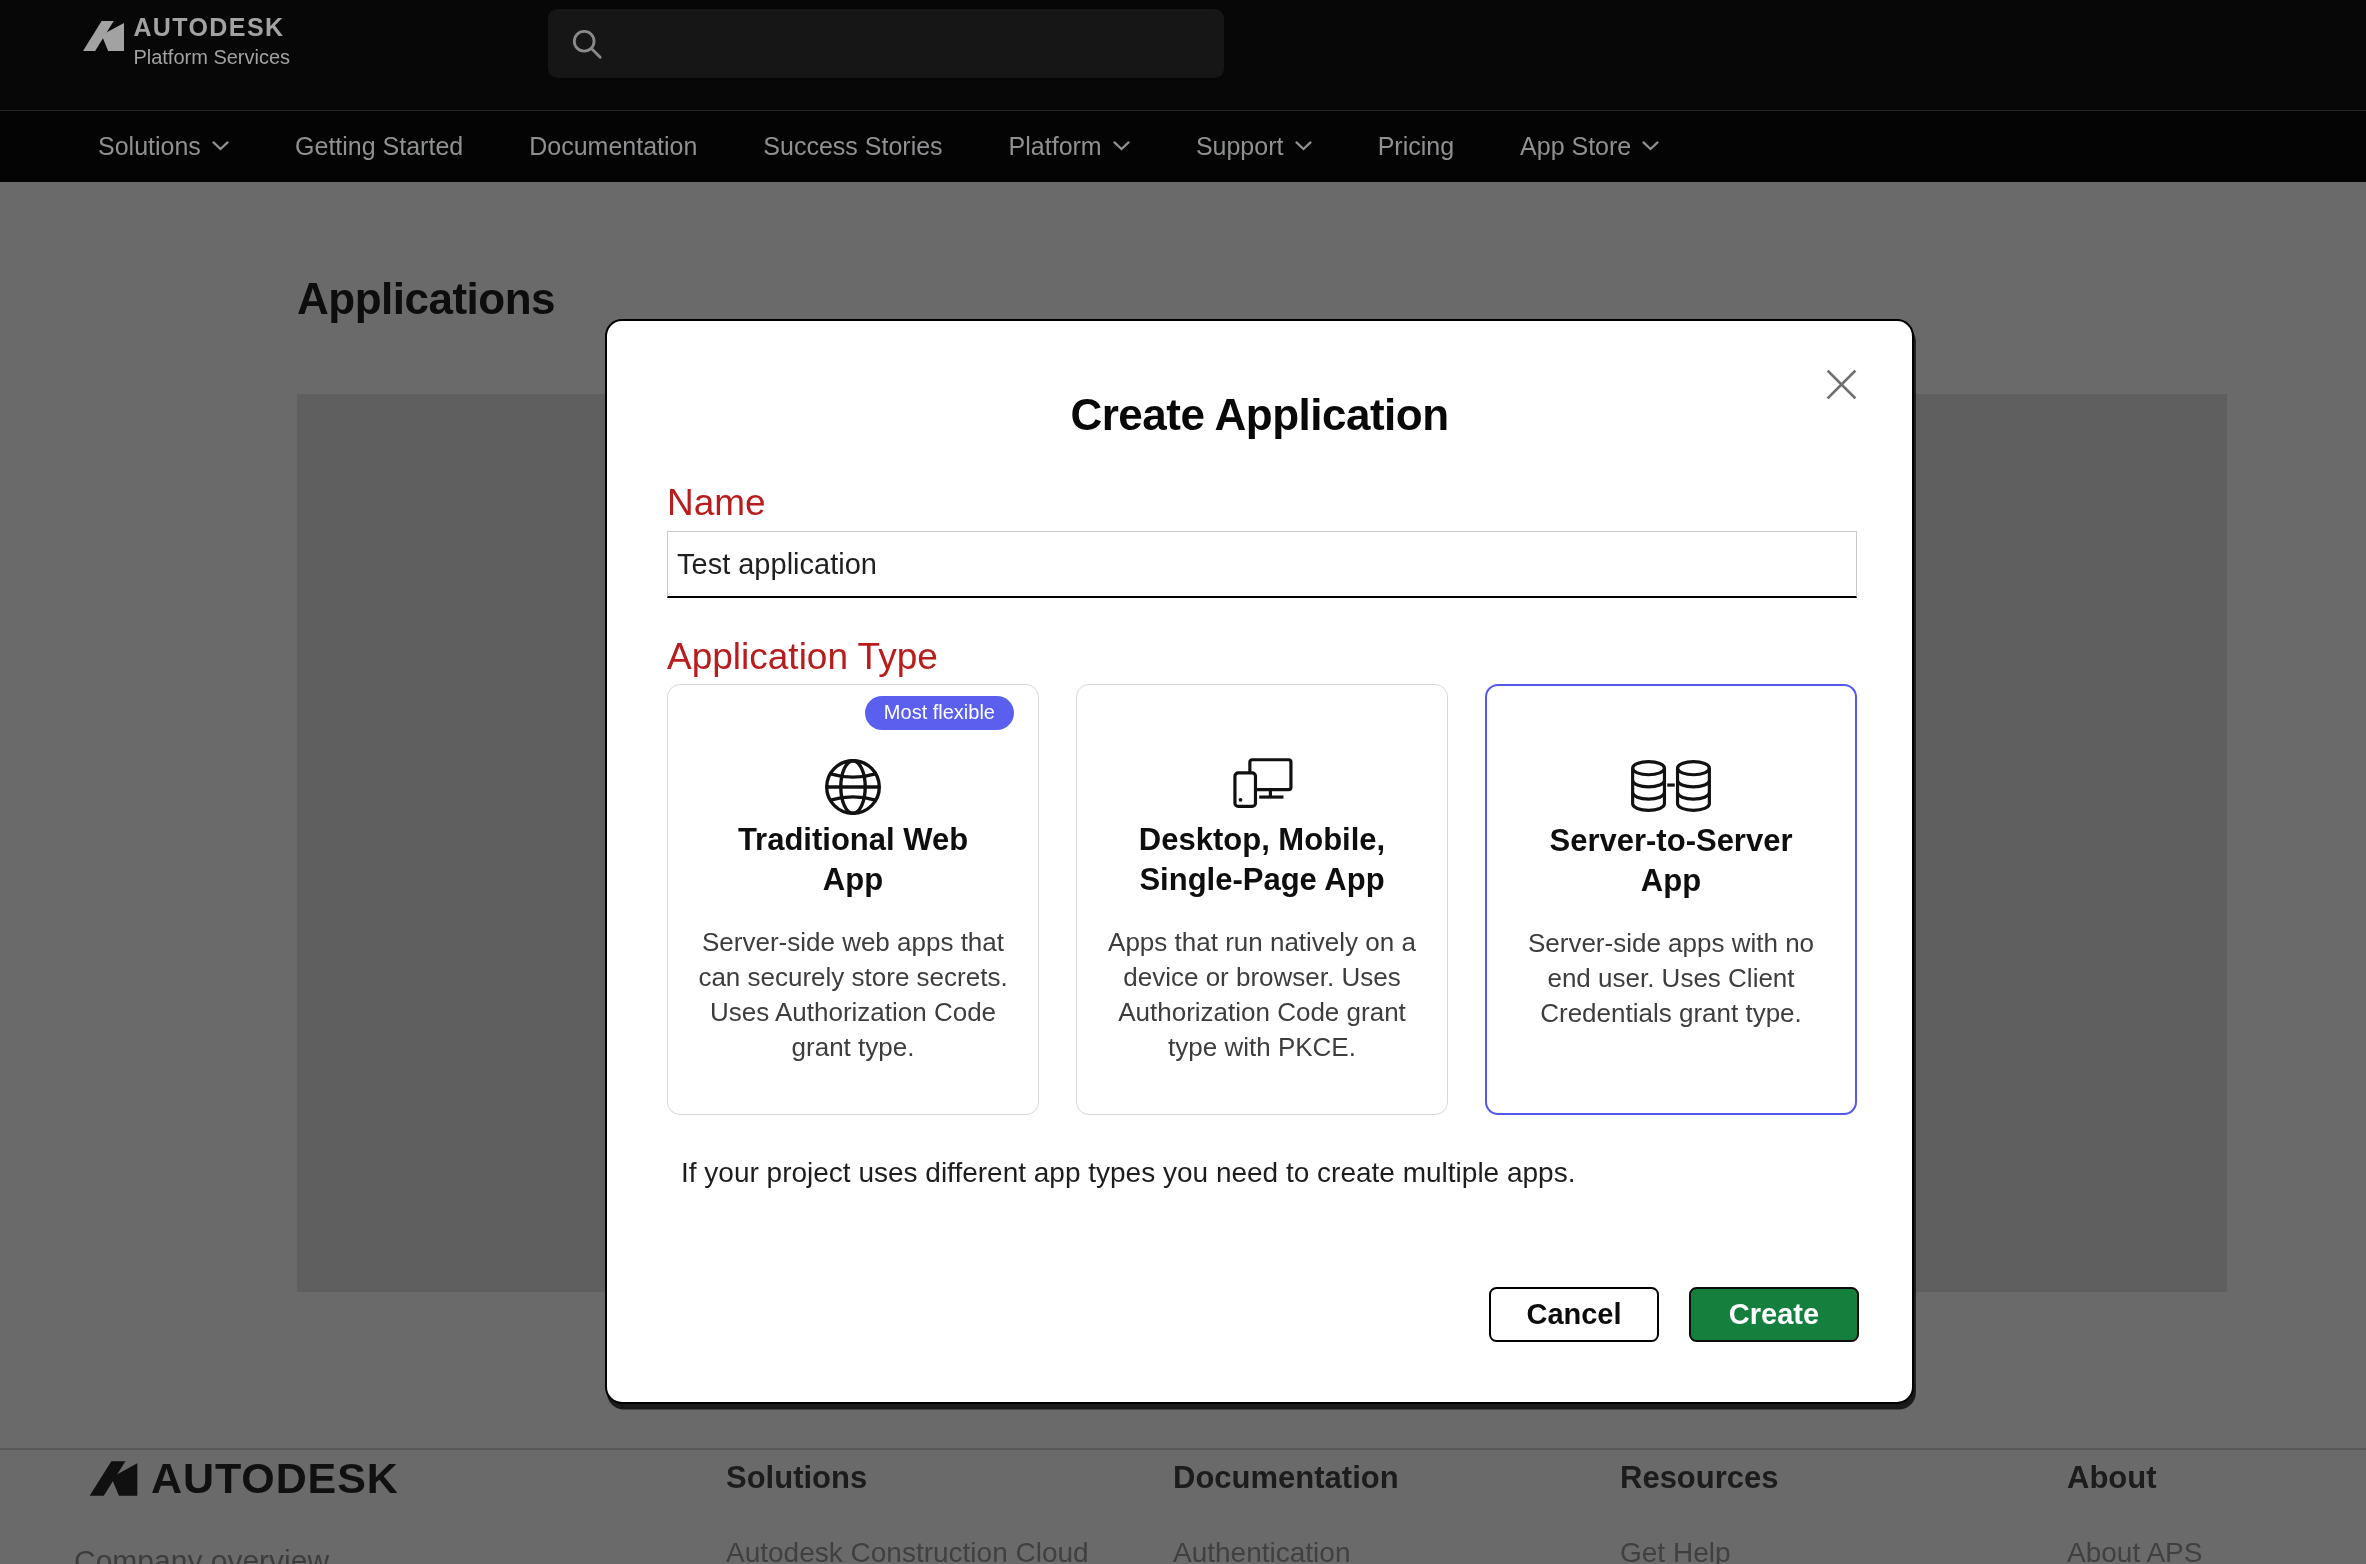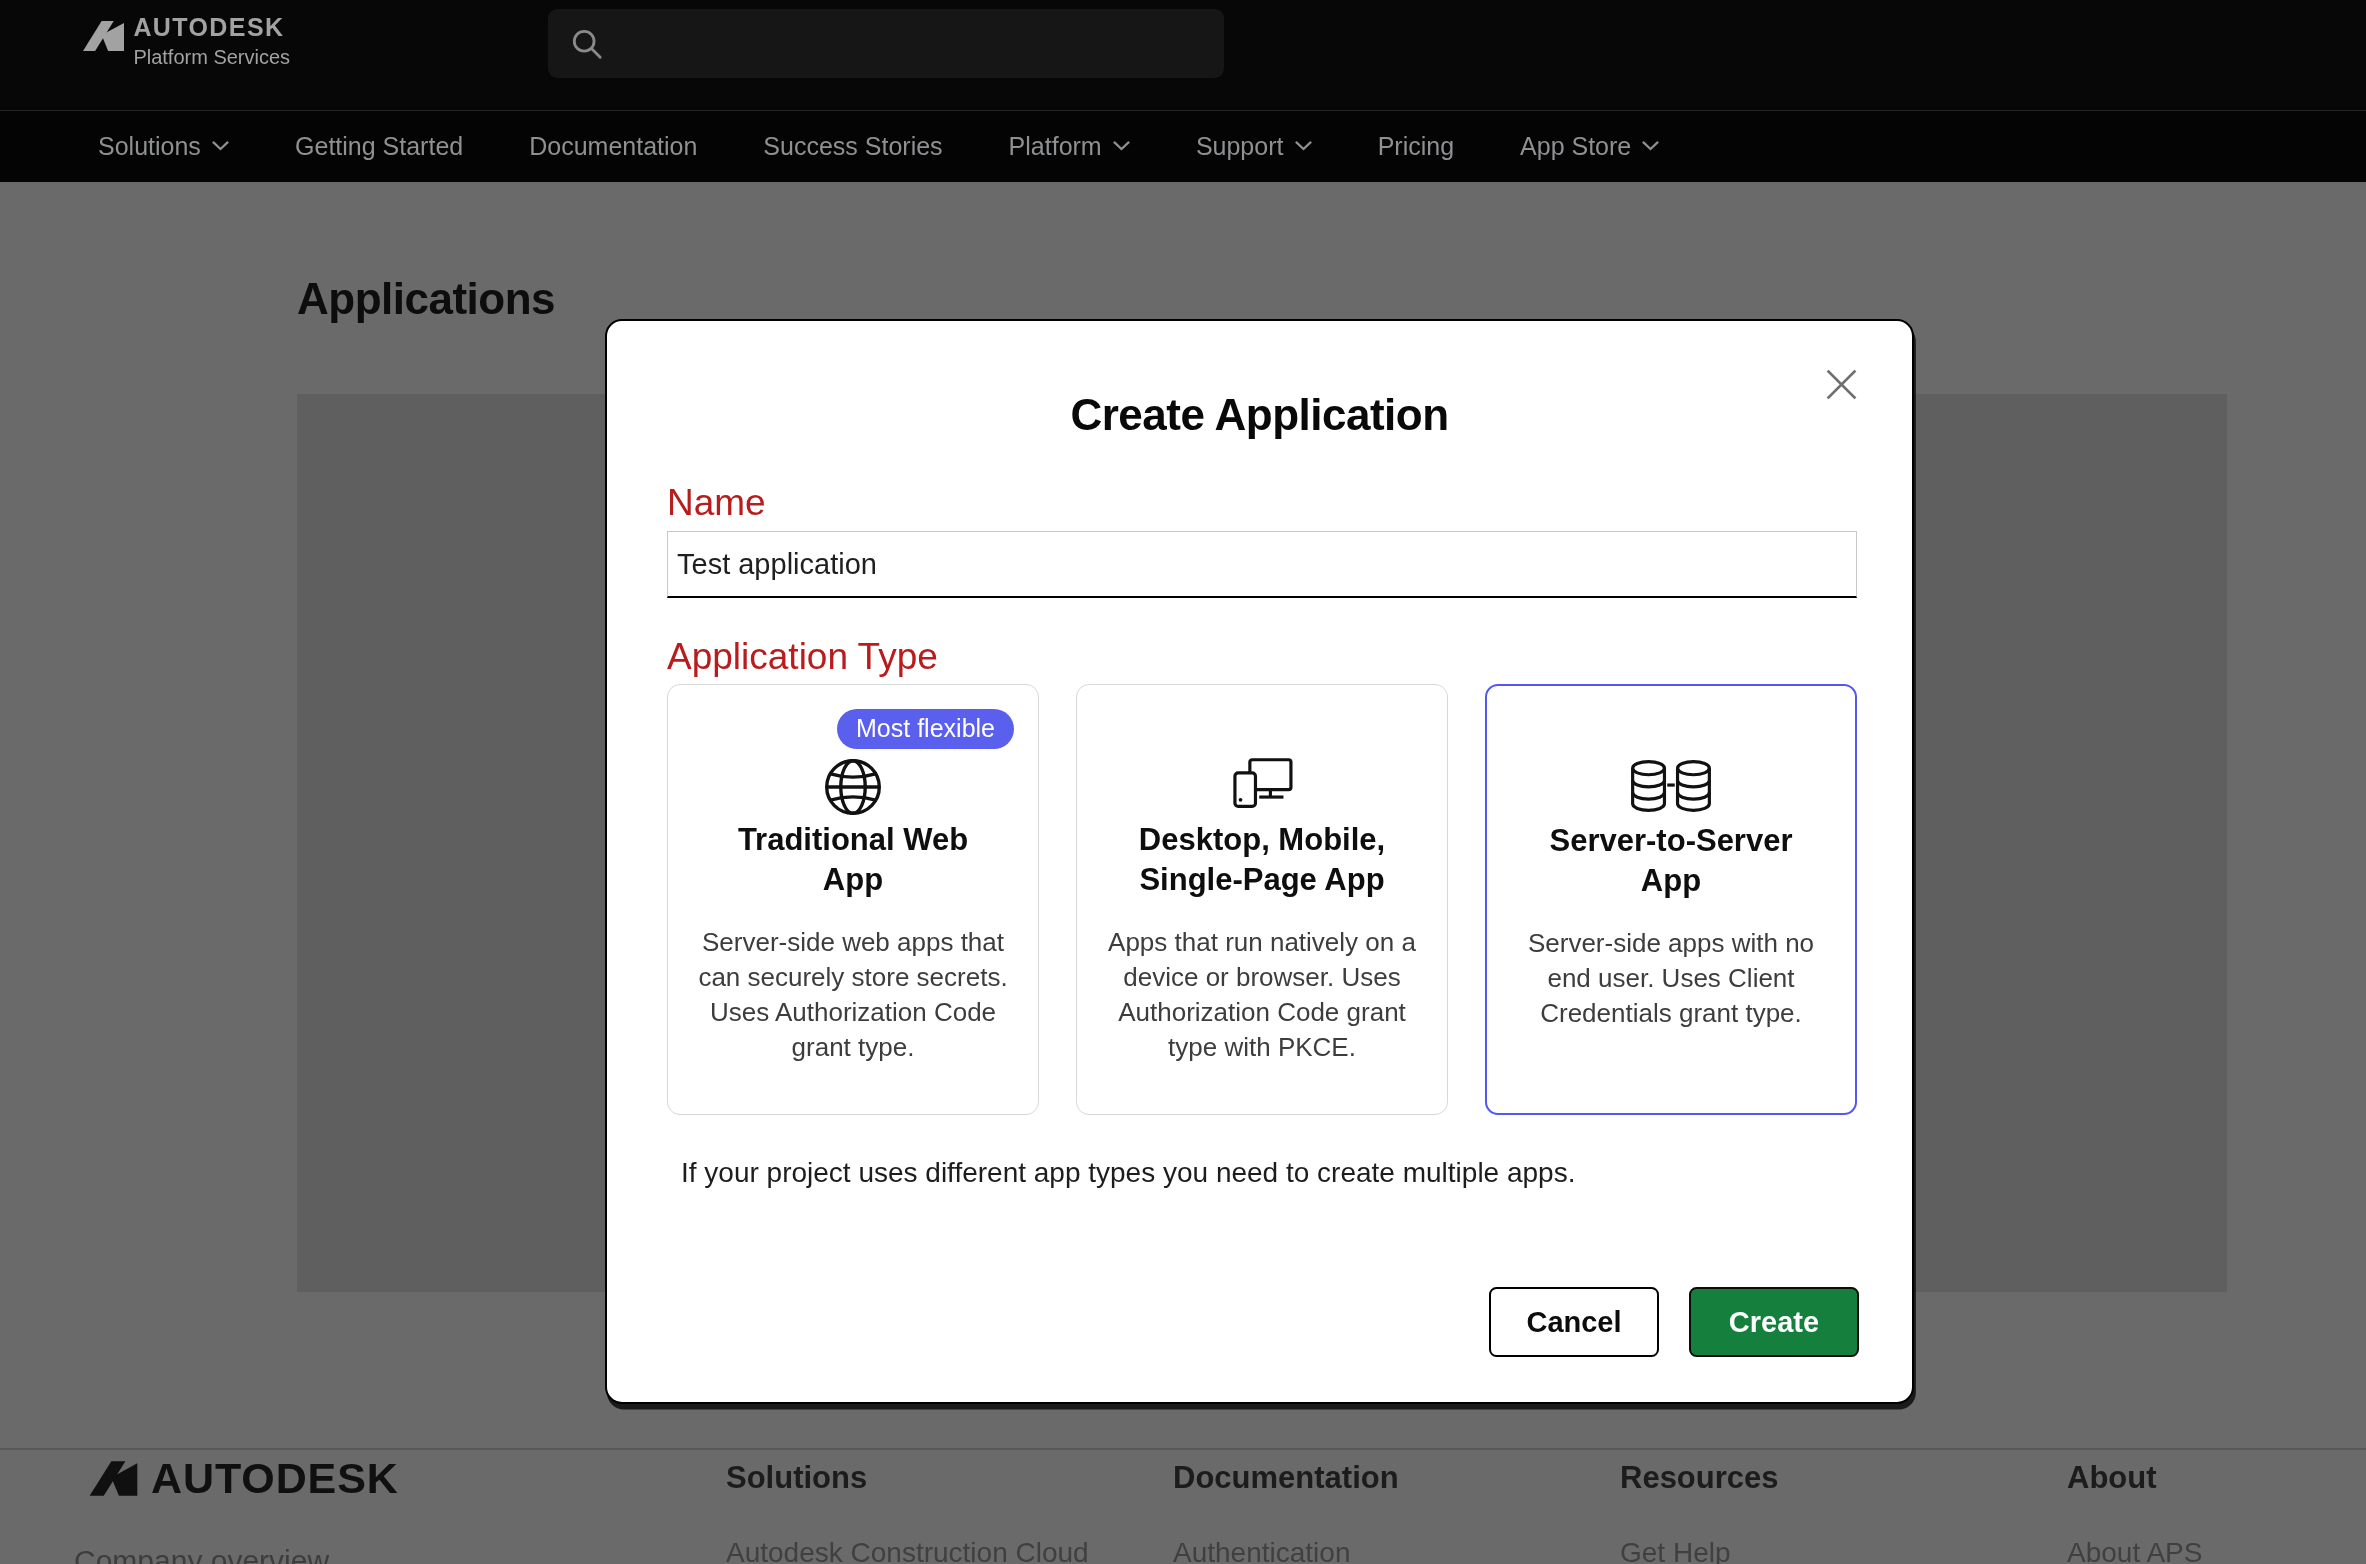--- a/index.html
+++ b/index.html
@@ -48,30 +48,30 @@
   .field-label{position:absolute;left:60px;font-size:37px;color:#b91c1c;}
   .lbl-name{top:161px;}
   .name-input{position:absolute;left:60px;top:210px;width:1190px;height:67px;box-sizing:border-box;
               border:0.9px solid #c9c9c9;border-bottom:2.8px solid #000;background:#fff;
               font-size:29px;color:#1f1f1f;padding:0 9px;outline:none;font-family:inherit;}
   .lbl-type{top:315px;}
   .cards{position:absolute;left:60px;top:363px;width:1190px;display:flex;gap:37px;}
   .card{position:relative;width:372px;height:431px;box-sizing:border-box;background:#fff;
         border:1.9px solid #d8d8d8;border-radius:13px;text-align:center;cursor:pointer;}
   .card.selected{border:2.8px solid #5458ee;}
-  .badge{position:absolute;top:24px;right:24px;background:#5b5fee;color:#fff;
-         font-size:25px;padding:4.7px 19px 6.6px;border-radius:936px;}
+  .badge{position:absolute;top:11px;right:24px;background:#5b5fee;color:#fff;
+         font-size:20px;padding:4.7px 19px 6.6px;border-radius:936px;}
   .card-icon{position:absolute;top:71px;left:0;width:100%;display:flex;justify-content:center;}
   .card-title{position:absolute;top:135px;left:0;width:100%;font-size:31px;font-weight:700;
               line-height:40px;color:#0e0e0e;white-space:pre-line;}
   .card-desc{position:absolute;top:240px;left:22.5px;right:22.5px;font-size:26px;line-height:35px;
              color:#3d3d3d;white-space:pre-line;}
   .info{position:absolute;left:60px;top:832px;font-size:28px;line-height:40px;color:#1d1d1d;margin-left:14px;}
   .info a{color:#1d1d1d;text-decoration:underline;cursor:pointer;}
-  .btn{position:absolute;top:966px;height:70px;box-sizing:border-box;border-radius:7.5px;
+  .btn{position:absolute;top:966px;height:55px;box-sizing:border-box;border-radius:7.5px;
        font-size:29px;font-weight:600;font-family:inherit;cursor:pointer;
        display:flex;align-items:center;justify-content:center;}
   .btn-cancel{left:882px;width:170px;background:#fff;border:2.8px solid #000;color:#0c0c0c;}
   .btn-create{left:1082px;width:170px;background:#15803d;border:2.8px solid #0c0c0c;color:#fff;}
 
   svg{display:block;}
 </style>
 </head>
 <body>
 

